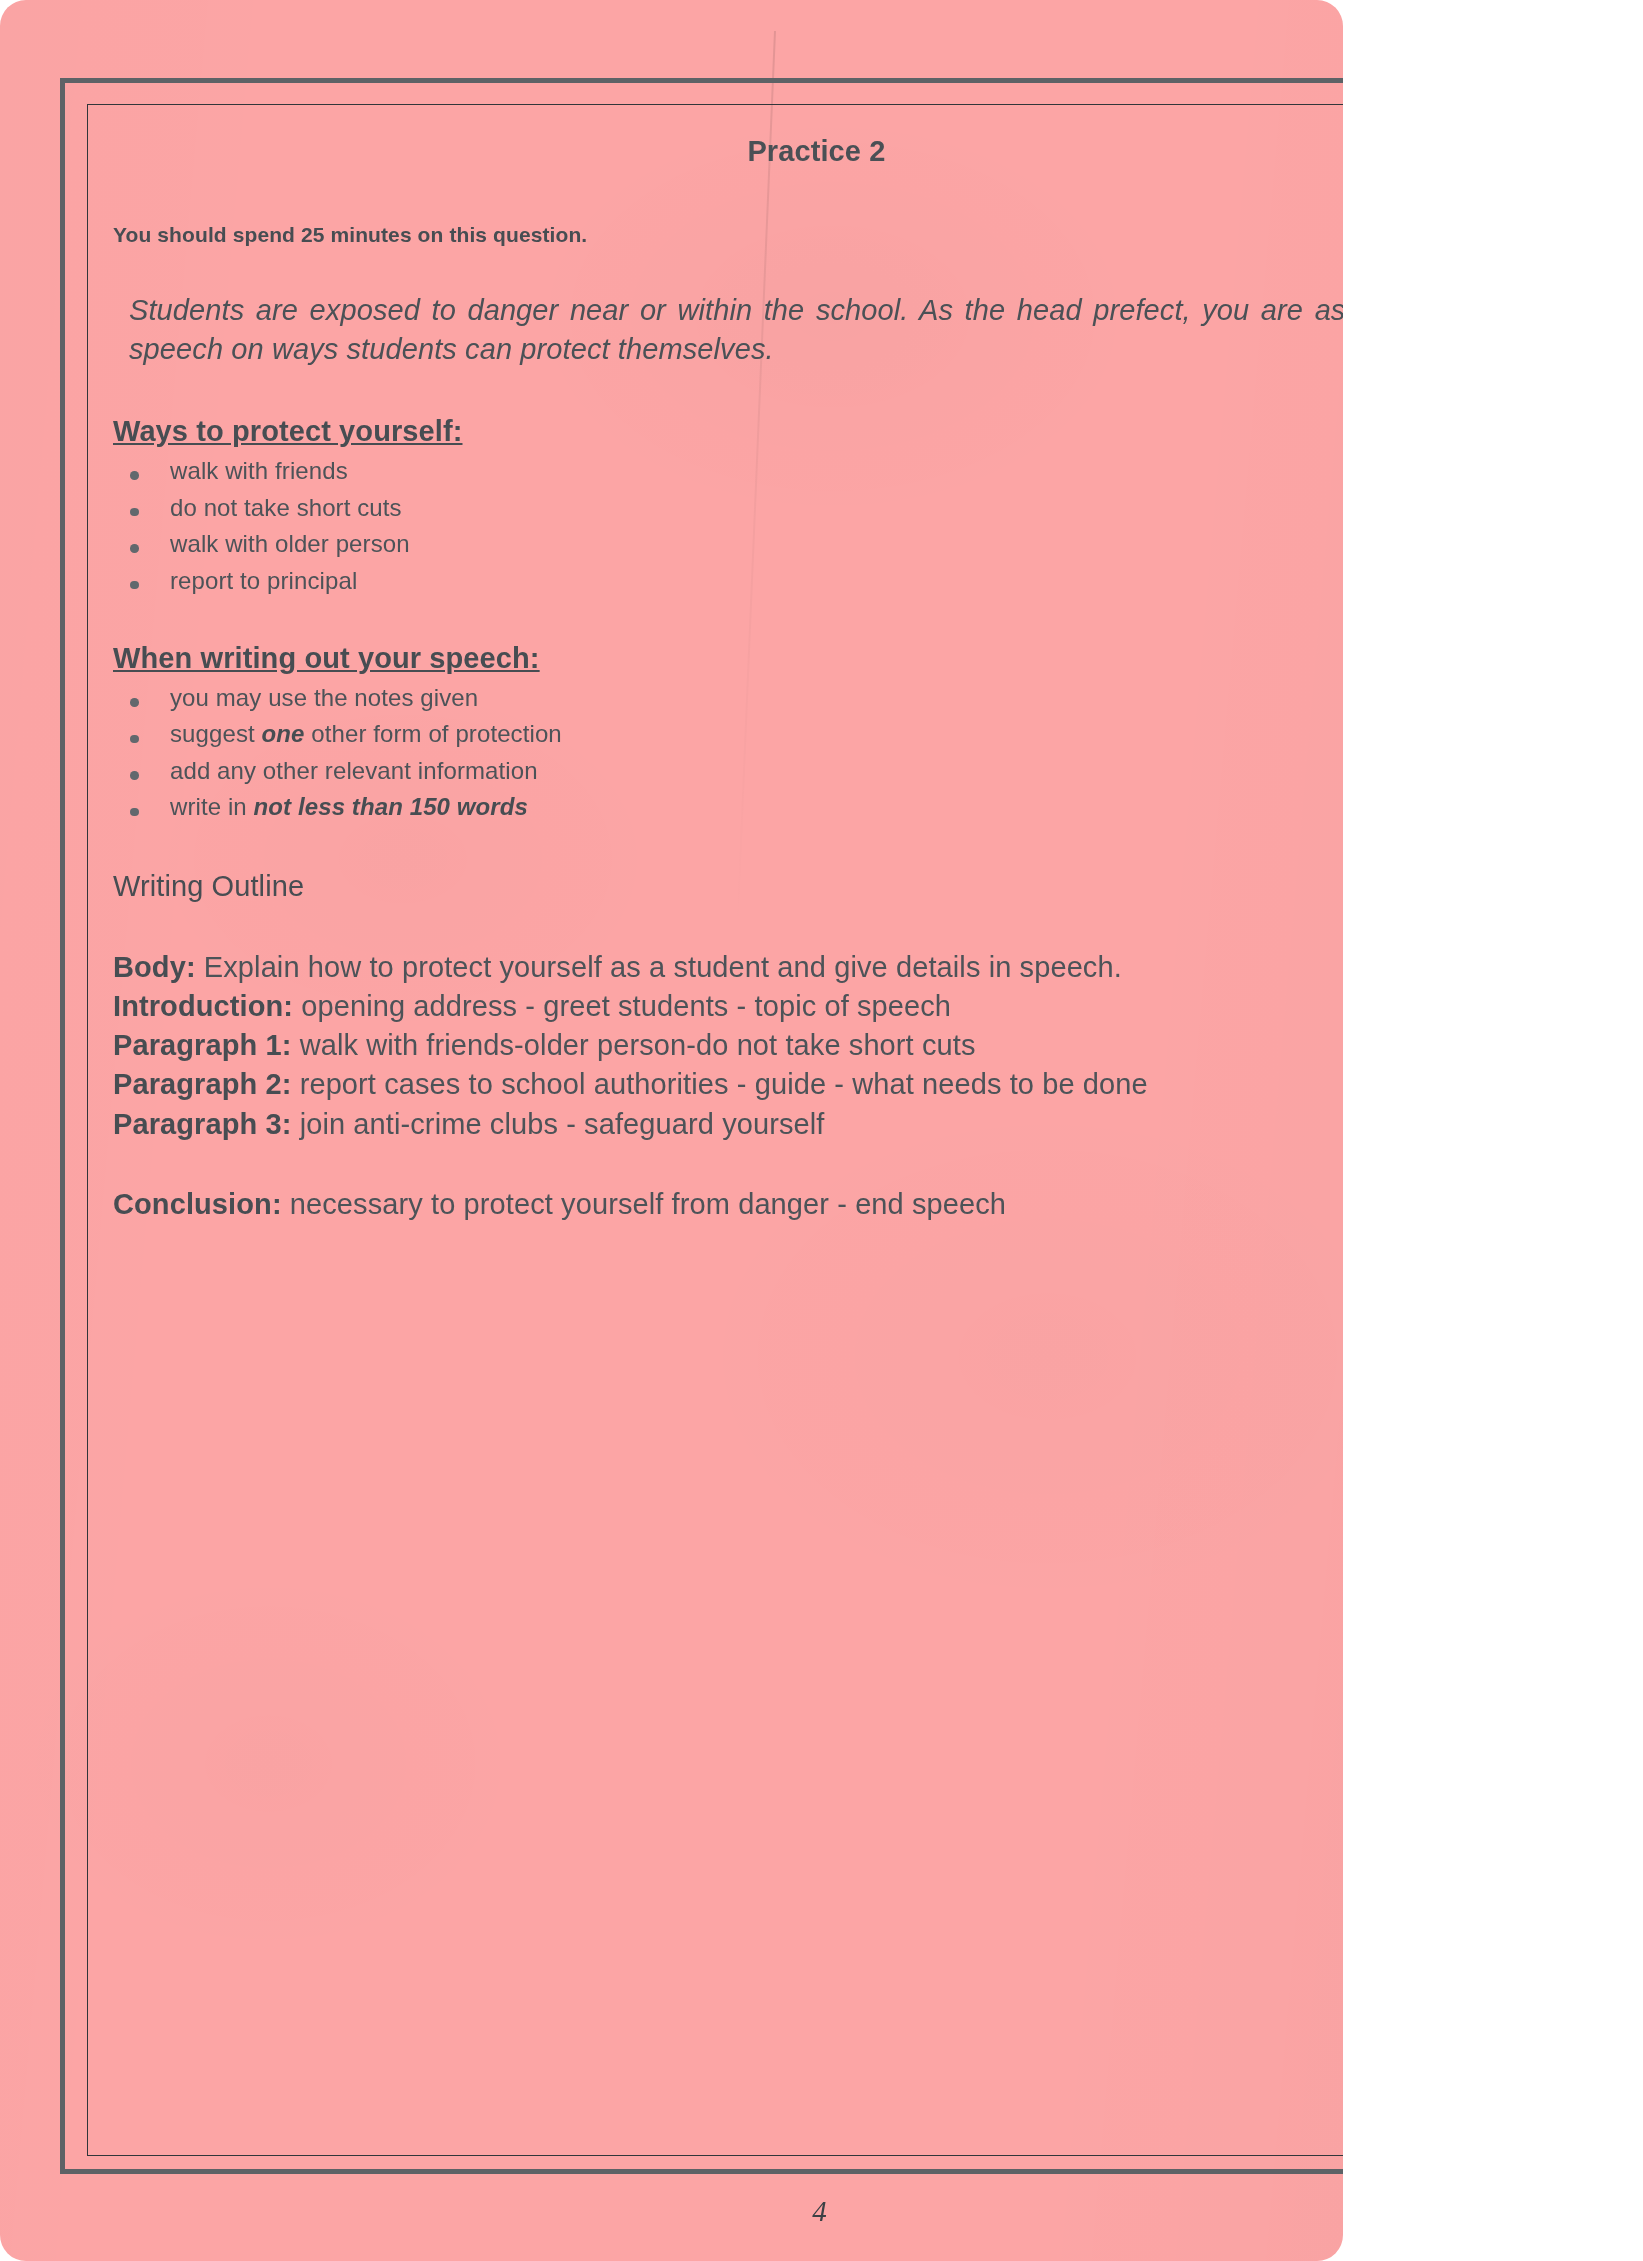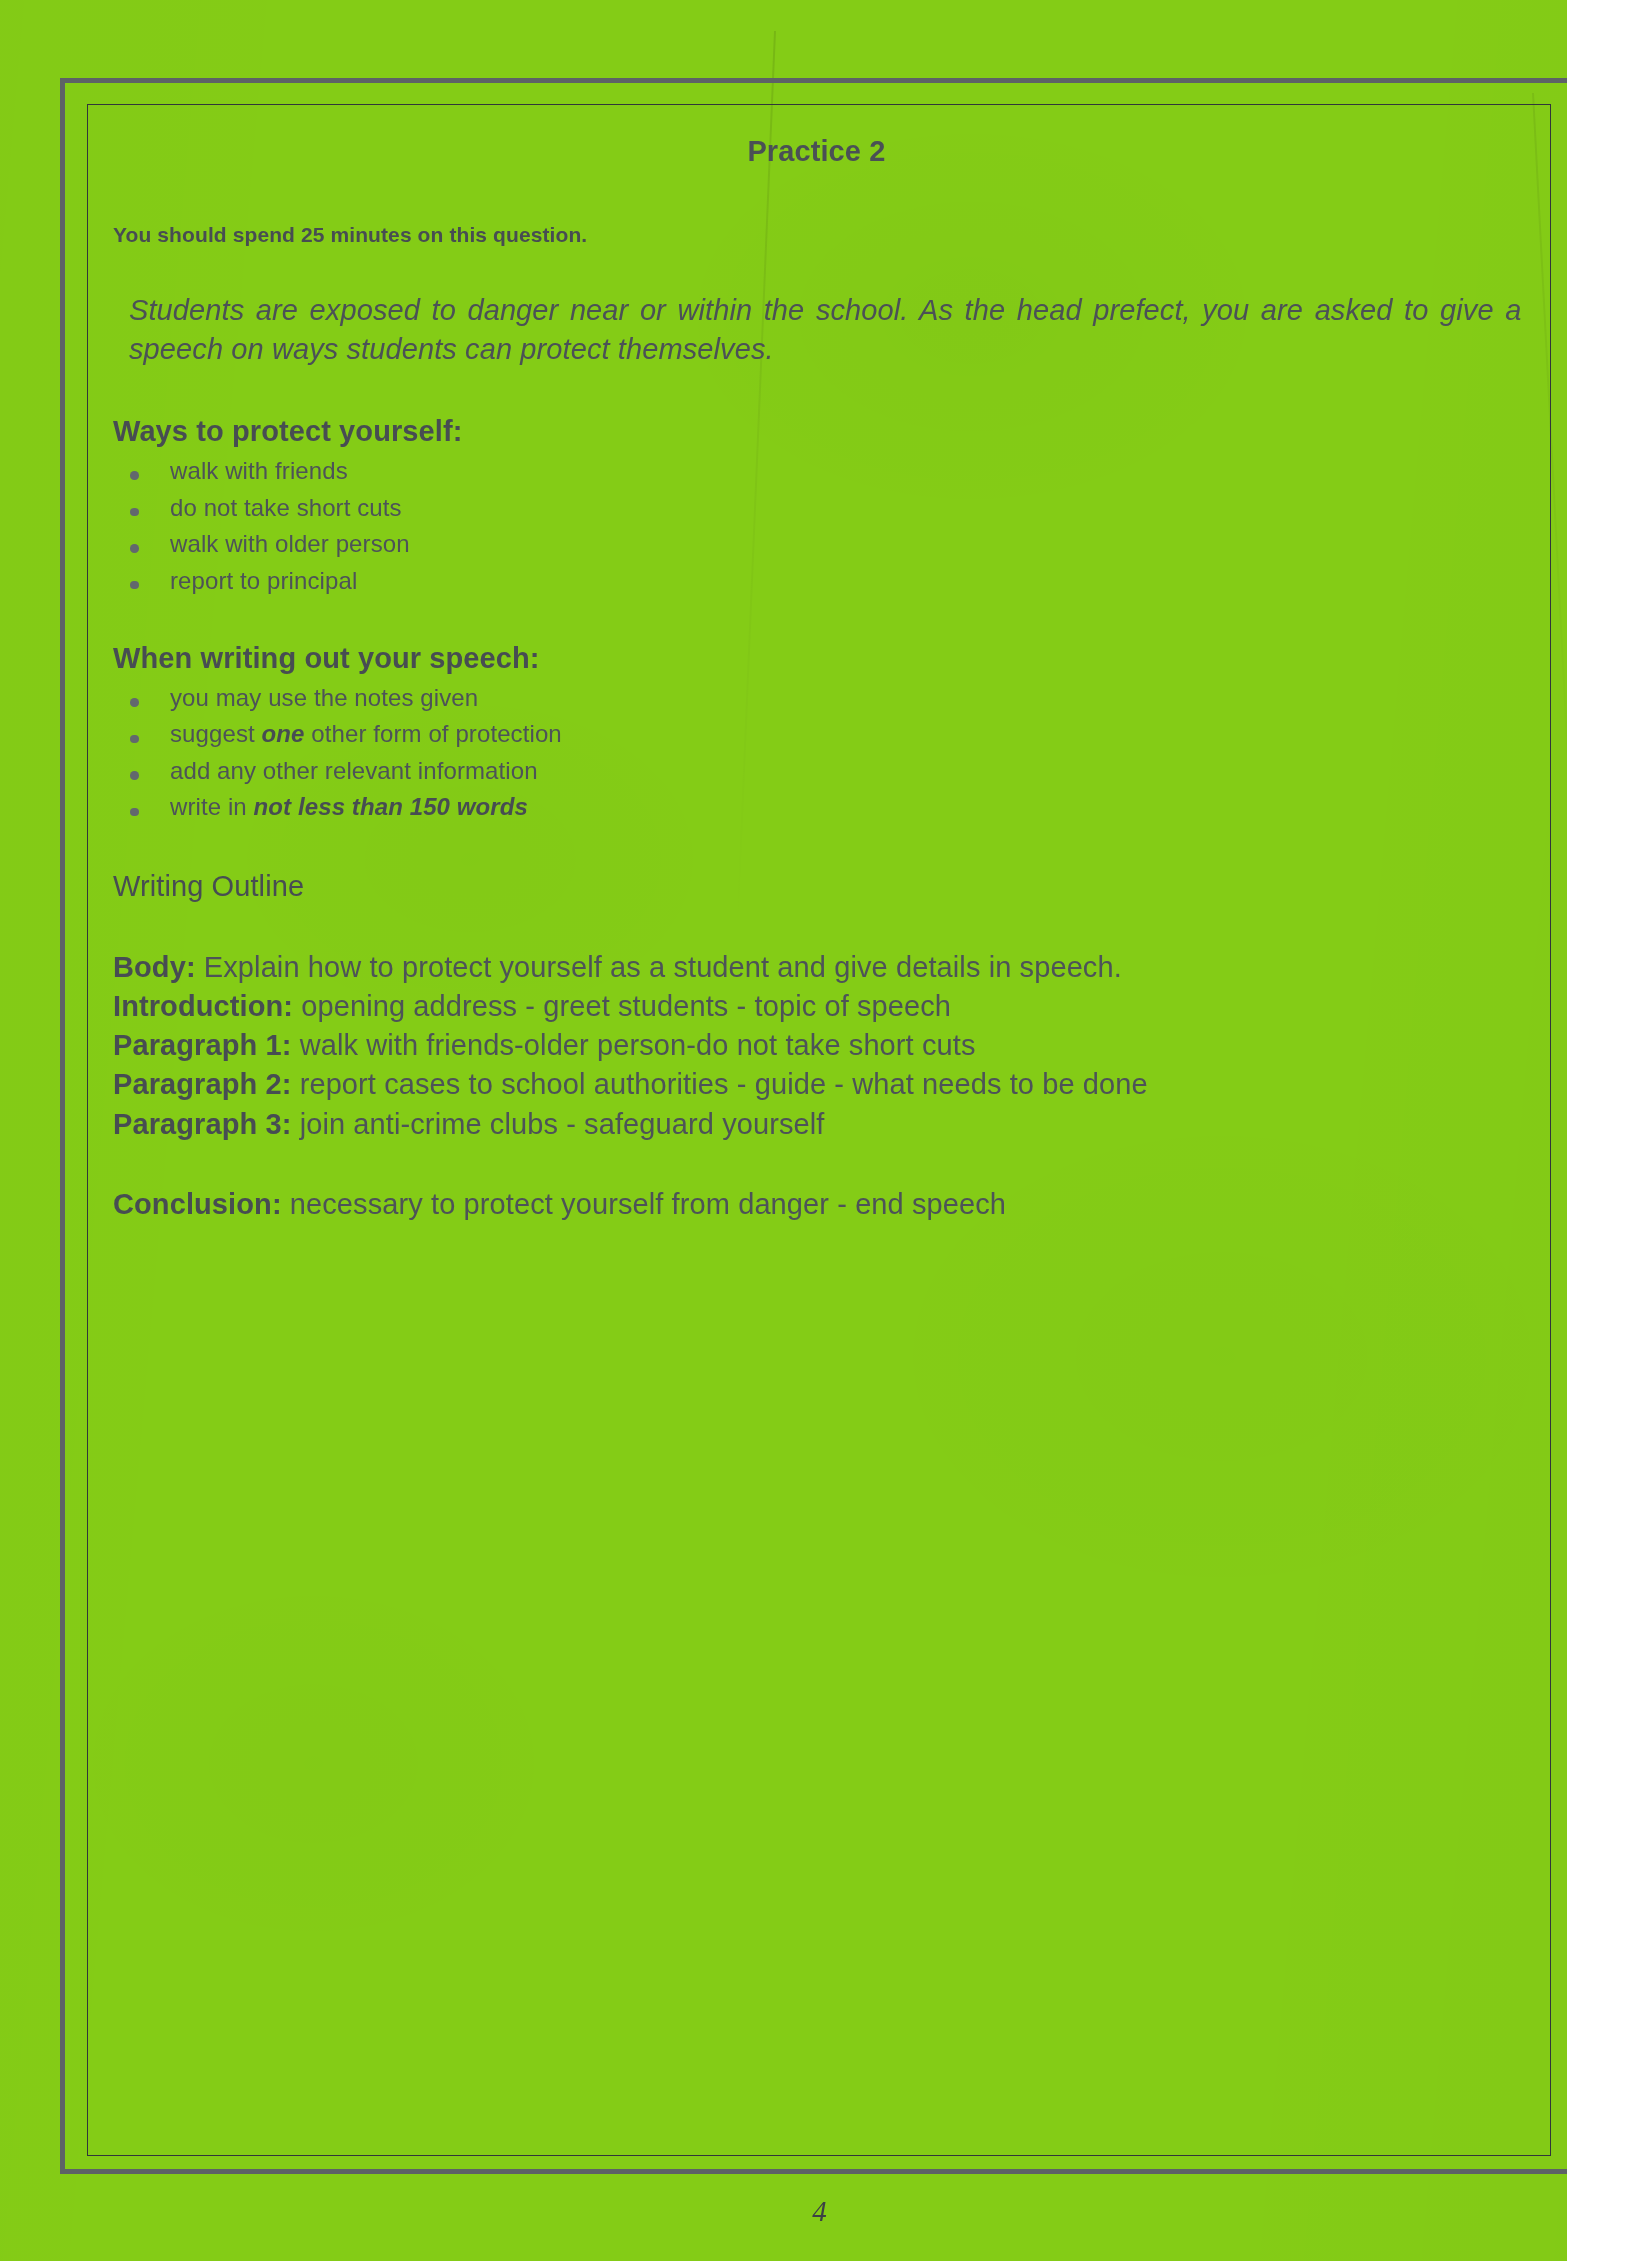--- a/index.html
+++ b/index.html
@@ -13,24 +13,25 @@
     height: 2261px;
     position: relative;
     font-family: "Liberation Sans", sans-serif;
     -webkit-font-smoothing: antialiased;
   }
 
   
   .scan-page {
     position: absolute;
     left: 0; top: 0;
-    width: 1567px;
+    width: 1343px;
     height: 2261px;
-    background: #84cc16;
+    background: #fca5a5;
     overflow: hidden;
+    border-radius: 26px;
   }
 
   
   .paper-noise {
     position: absolute;
     left: 0; top: 0; right: 0; bottom: 0;
     background:
       radial-gradient(ellipse 464px 309px at 62% 14%, rgba(0,0,0,0.014), rgba(0,0,0,0) 70%),
       radial-gradient(ellipse 402px 278px at 30% 38%, rgba(0,0,0,0.012), rgba(0,0,0,0) 70%),
       radial-gradient(ellipse 542px 387px at 78% 60%, rgba(0,0,0,0.010), rgba(0,0,0,0) 72%),
@@ -120,20 +121,21 @@
     color: #4b5156;
     padding-right: 4.6px;
     margin-left: 16px;
   }
 
   .section-head {
     font-weight: bold;
     font-size: 29px;
     margin-top: 43px;
     color: #474d52;
+    text-decoration: underline;
   }
 
   ul.bullets {
     list-style: none;
     margin: 4.6px 0 0 0;
     padding: 0;
   }
   ul.bullets li {
     position: relative;
     padding-left: 57px;

